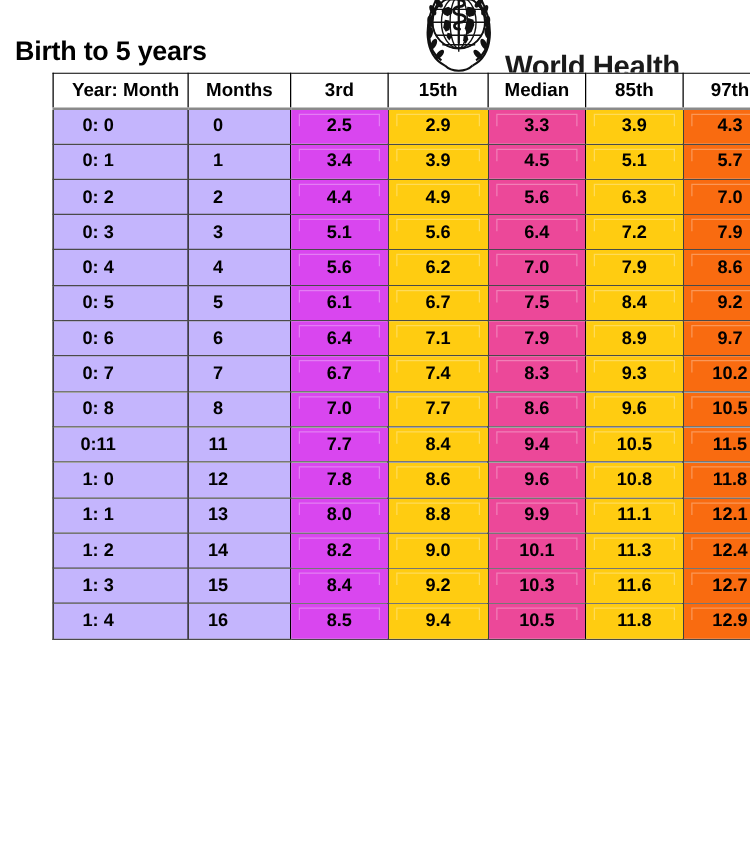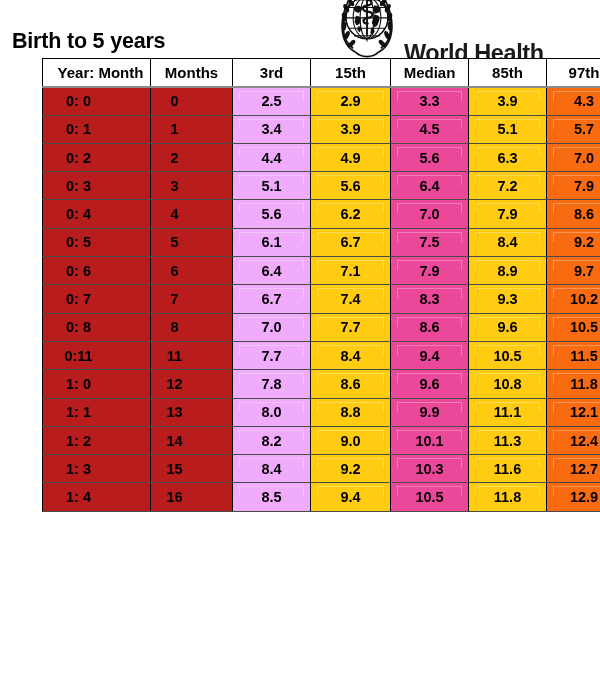--- a/index.html
+++ b/index.html
@@ -77,35 +77,35 @@
   col.c-p2{width:80px;}
   col.c-p3{width:78px;}
   col.c-p4{width:78px;}
   col.c-p5{width:75px;}
 
   .th-ym{ text-align:left; padding-left:8px !important; }
   .td-ym{ text-align:right; padding-right:36px !important; }
   .td-mo{ text-align:right; padding-right:34px !important; }
 
   
-  .p3rd   { background:#f0abfc; }
+  .p3rd   { background:#d946ef; }
   .p15th  { background:#ffcc11; }
   .pmed   { background:#ec4899; }
   .p85th  { background:#ffcc11; }
   .p97th  { background:#f96b10;margin-left:12px; }
 
   
   .pc{position:relative;}
   .pc::after{
     content:"";position:absolute;left:6px;right:6px;top:3px;height:9px;
     border:1px solid rgba(255,255,255,0.30);
     border-bottom:none;
     pointer-events:none;
   }
-  .bg-white{background:#b91c1c;}
+  .bg-white{background:#c4b5fd;}
 </style>
 </head>
 <body>
 
 <div id="root">
 
   <div class="header-band">
 
     <div class="title-block">
       <span class="title-line">Birth to 5 years</span>

